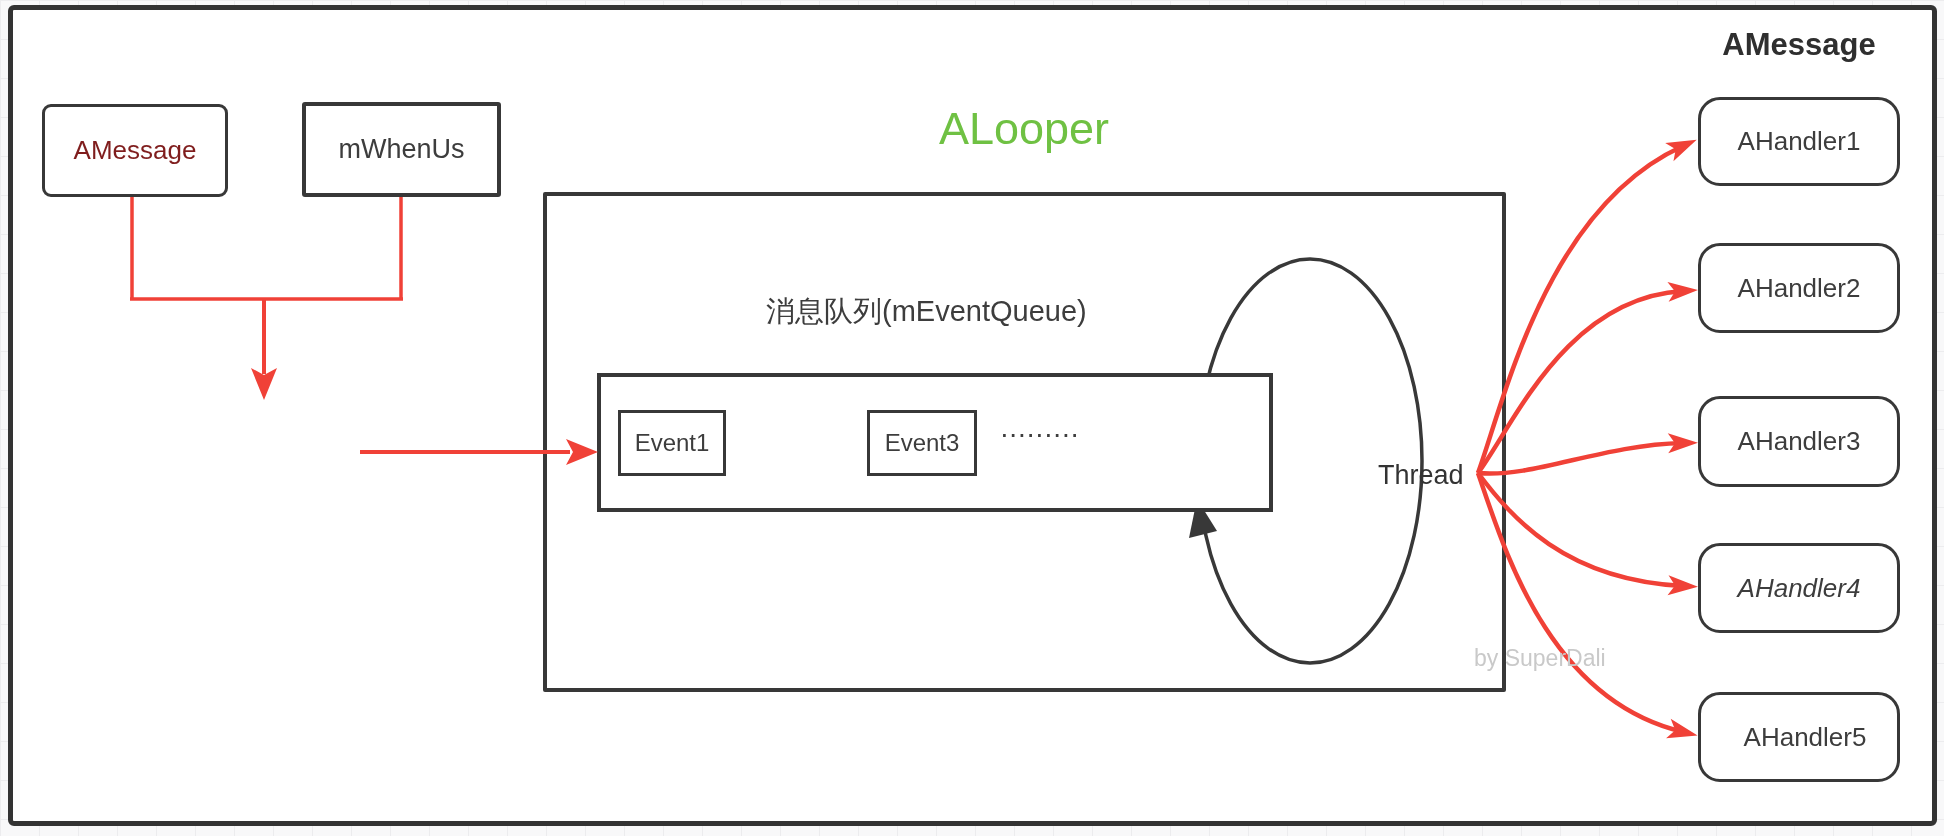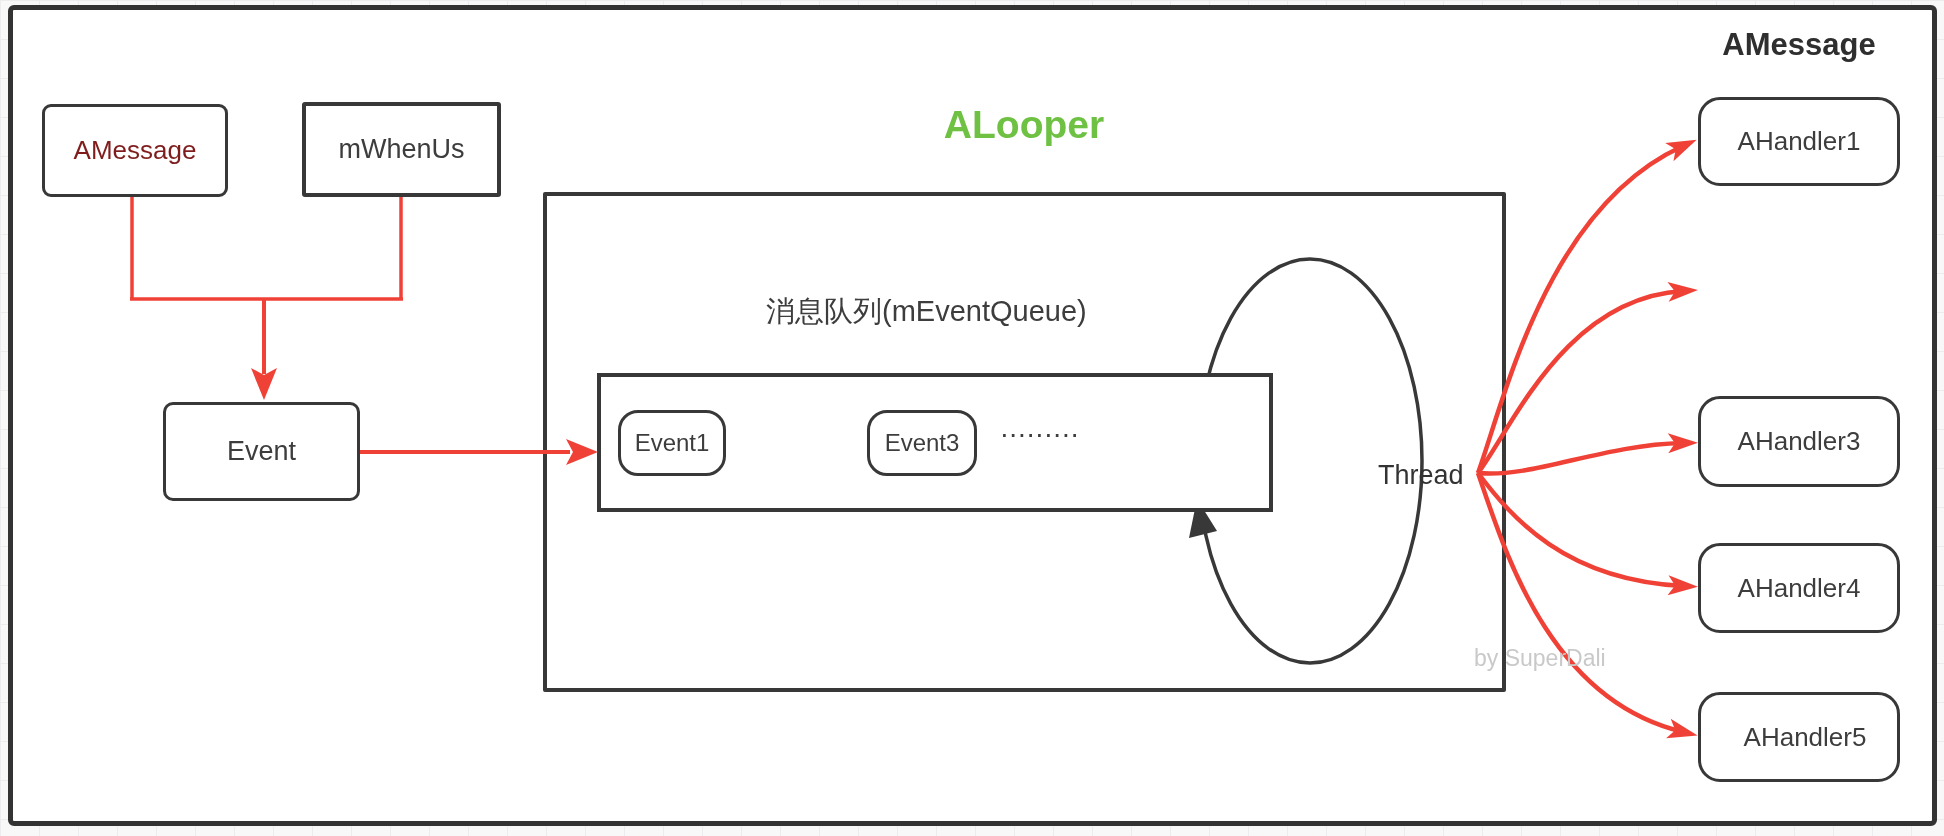--- a/index.html
+++ b/index.html
@@ -28,36 +28,36 @@
   .mwhenus{left:302px;top:102px;width:199px;height:95px;border-width:4px;border-radius:3px;font-size:27px;}
   .event{left:163px;top:402px;width:197px;height:99px;border-radius:10px;font-size:27px;}
   .alooper-box{
     position:absolute;box-sizing:border-box;left:543px;top:192px;width:963px;height:500px;
     border:4px solid #383838;border-radius:2px;background:transparent;z-index:1;
   }
   .queue-rect{
     position:absolute;box-sizing:border-box;left:597px;top:373px;width:676px;height:139px;
     border:4px solid #383838;background:#ffffff;z-index:3;
   }
-  .qitem{height:66px;top:410px;border-radius:20px;font-size:24px;}
+  .qitem{height:66px;top:410px;border-radius:0;font-size:24px;}
   .q1{left:618px;width:108px;}
   .q2{left:740px;width:108px;}
   .q3{left:867px;width:110px;}
   .qdots{
     position:absolute;left:995px;top:406px;width:90px;height:44px;line-height:44px;
     text-align:center;font-size:28px;letter-spacing:1px;color:#3d3d3d;z-index:3;
   }
   .hbox{left:1698px;width:202px;border-radius:22px;font-size:26px;z-index:3;}
   .h1{top:97px;height:89px;}
   .h2{top:243px;height:90px;}
   .h3{top:396px;height:91px;}
-  .h4{top:543px;height:90px;}
+  .h4{top:543px;height:90px;font-style:italic;}
   .h5{top:692px;height:90px;padding-left:12px;}
   .label{position:absolute;z-index:3;white-space:nowrap;color:#3d3d3d;}
-  .alooper-title{left:893px;top:103px;width:262px;text-align:center;font-size:39px;font-weight:bold;color:#6fc143;}
+  .alooper-title{left:893px;top:103px;width:262px;text-align:center;font-size:45px;font-weight:normal;color:#6fc143;}
   .ahandler-title{left:1716px;top:27px;width:166px;text-align:center;font-size:31px;font-weight:bold;color:#2f2f2f;}
   .queue-label{left:766px;top:292px;width:300px;text-align:center;font-size:29px;}
   .thread-label{left:1378px;top:460px;font-size:27px;color:#333333;z-index:4;}
   .watermark{left:1474px;top:645px;font-size:23px;color:#c9c9c9;z-index:5;}
 </style>
 </head>
 <body>
 
 <div class="canvas">
 
@@ -69,41 +69,41 @@
     <ellipse cx="1310" cy="461" rx="112" ry="202" fill="none" stroke="#383838" stroke-width="3.5"></ellipse>
     <polygon points="1197,499 1217,531 1189,538" fill="#383838"></polygon>
   </svg>
 
   <div class="box amessage">
     <span>AMessage</span>
   </div>
   <div class="box mwhenus">
     <span>mWhenUs</span>
   </div>
-  <div class="box event">
-    <span>Event</span>
-  </div>
 
   <div class="label alooper-title">ALooper</div>
   <div class="label ahandler-title">AMessage</div>
   <div class="label queue-label">消息队列(mEventQueue)</div>
   <div class="label thread-label">Thread</div>
   <div class="label watermark">by SuperDali</div>
 
   <div class="queue-rect"></div>
   <div class="box qitem q1">
     <span>Event1</span>
   </div>
   <div class="box qitem q3">
     <span>Event3</span>
   </div>
   <div class="qdots">.........</div>
 
   <div class="box hbox h1">
     <span>AHandler1</span>
+  </div>
+  <div class="box hbox h2">
+    <span>AHandler2</span>
   </div>
   <div class="box hbox h3">
     <span>AHandler3</span>
   </div>
   <div class="box hbox h4">
     <span>AHandler4</span>
   </div>
   <div class="box hbox h5">
     <span>AHandler5</span>
   </div>

